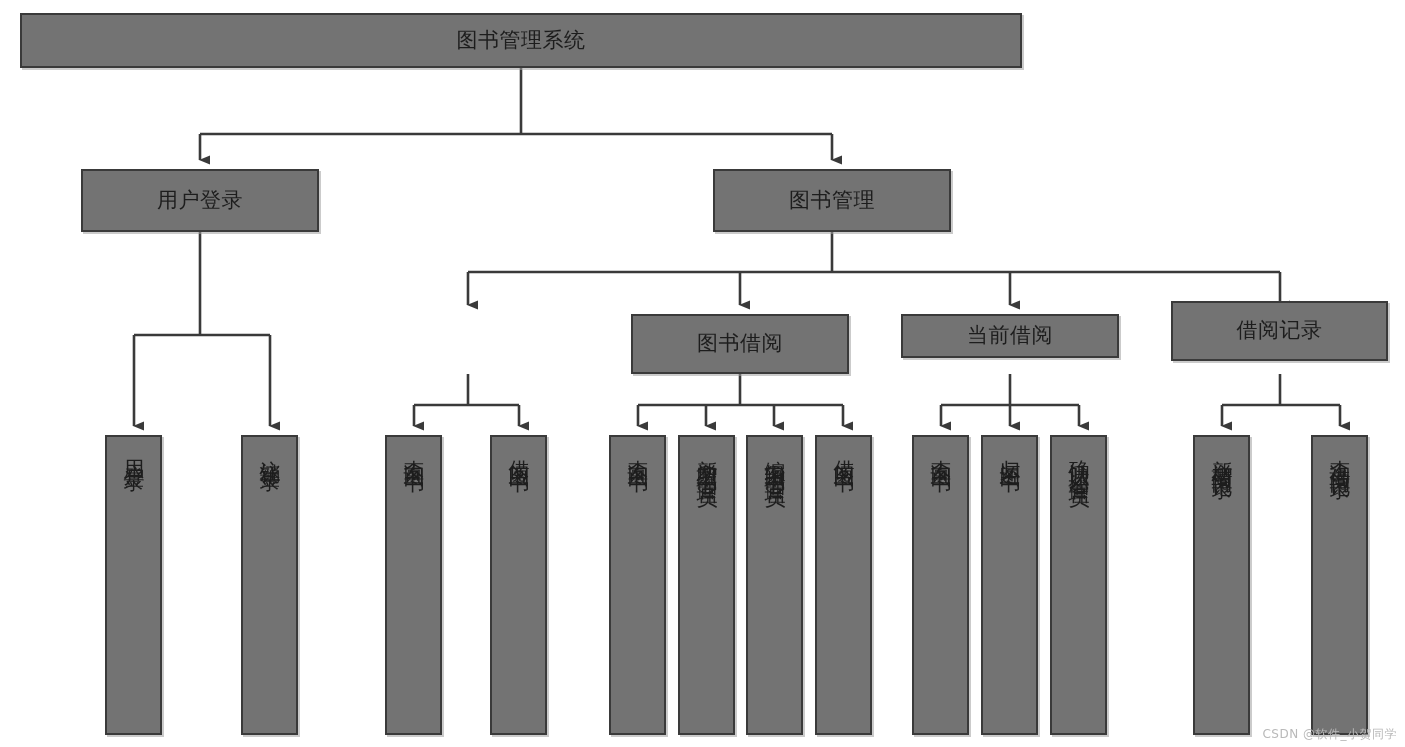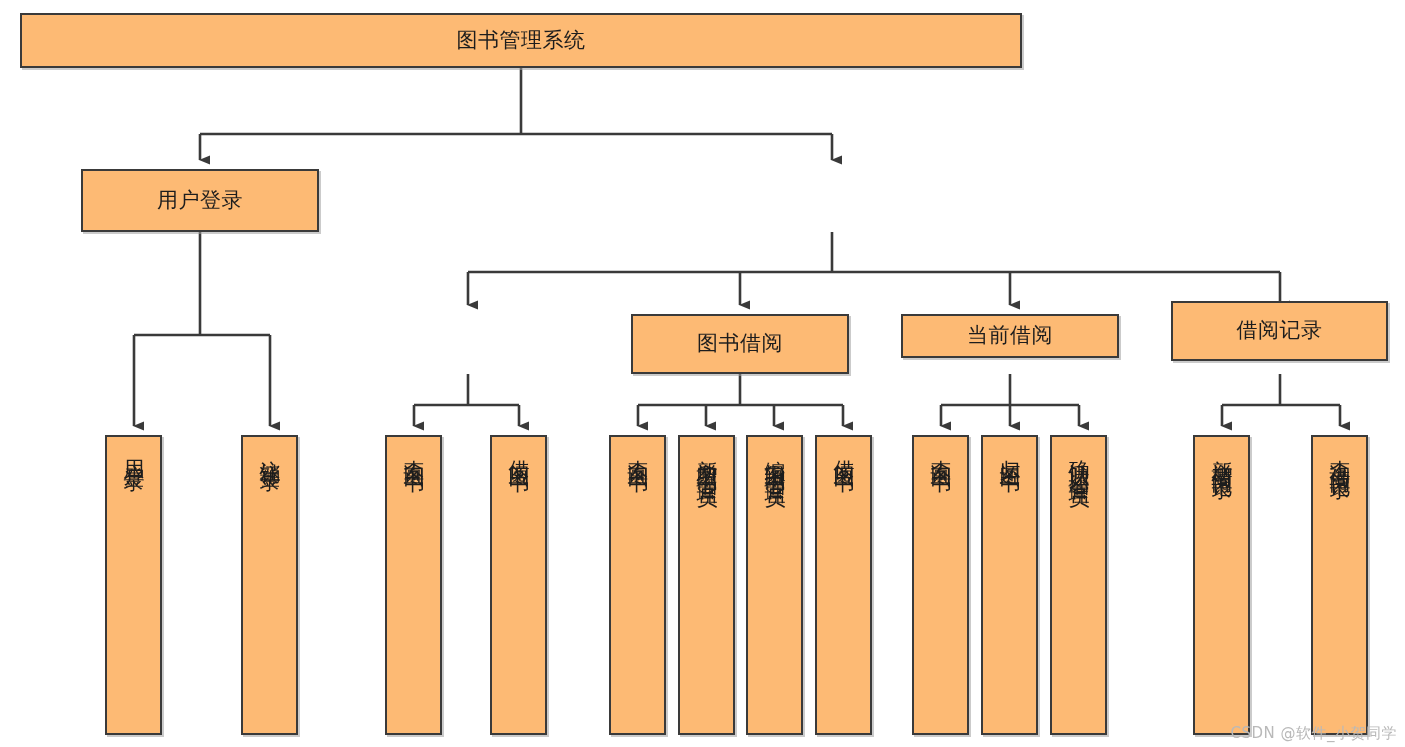--- a/index.html
+++ b/index.html
@@ -24,21 +24,21 @@
   svg.flow {
     position: absolute;
     left: 0;
     top: 0;
     width: 1405px;
     height: 747px;
   }
   .node-box {
     position: absolute;
     box-sizing: border-box;
-    background: #fdba74;
+    background: #737373;
     border: 2.5px solid #3a3a3a;
     box-shadow: 2px 2px 0 rgba(160,160,160,0.55);
     display: flex;
     align-items: center;
     justify-content: center;
   }
   .node-label-h {
     font-size: 21px;
     color: #1d1d1d;
     line-height: 1.1;
@@ -56,21 +56,21 @@
     writing-mode: vertical-rl;
     text-orientation: upright;
     letter-spacing: 4px;
     line-height: 1;
     white-space: nowrap;
   }
   #watermark {
     position: absolute;
     right: 8px;
     bottom: 4px;
-    font-size: 15px;
+    font-size: 12px;
     color: #b9b9b9;
     letter-spacing: 0.5px;
     white-space: nowrap;
     pointer-events: none;
   }
 </style>
 </head>
 <body>
 
 <div id="diagram-root">
@@ -125,20 +125,23 @@
     </g>
   </svg>
 
   <div class="node-box" style="left:20px; top:13px; width:1002px; height:55px;">
     <span class="node-label-h">图书管理系统</span>
   </div>
 
   <div class="node-box" style="left:81px; top:169px; width:238px; height:63px;">
     <span class="node-label-h">用户登录</span>
   </div>
+  <div class="node-box" style="left:713px; top:169px; width:238px; height:63px;">
+    <span class="node-label-h">图书管理</span>
+  </div>
 
   <div class="node-box" style="left:631px; top:314px; width:218px; height:60px;justify-content:center;">
     <span class="node-label-h">图书借阅</span>
   </div>
   <div class="node-box" style="left:901px; top:314px; width:218px; height:44px;">
     <span class="node-label-h">当前借阅</span>
   </div>
   <div class="node-box" style="left:1171px; top:301px; width:217px; height:60px;">
     <span class="node-label-h">借阅记录</span>
   </div>

